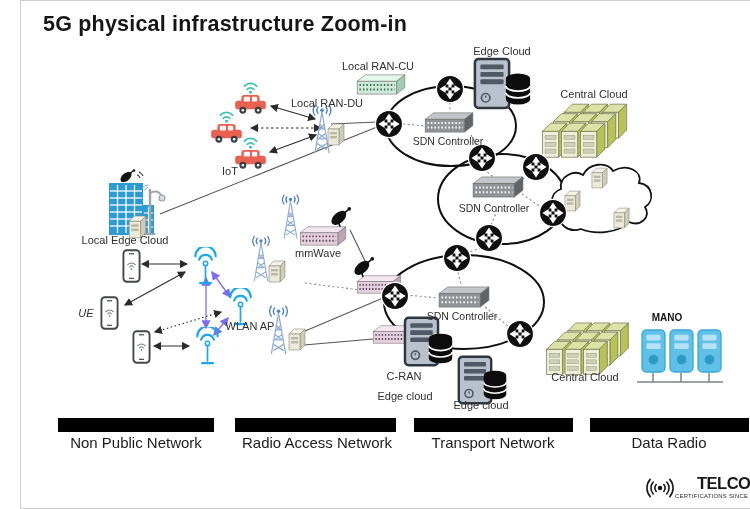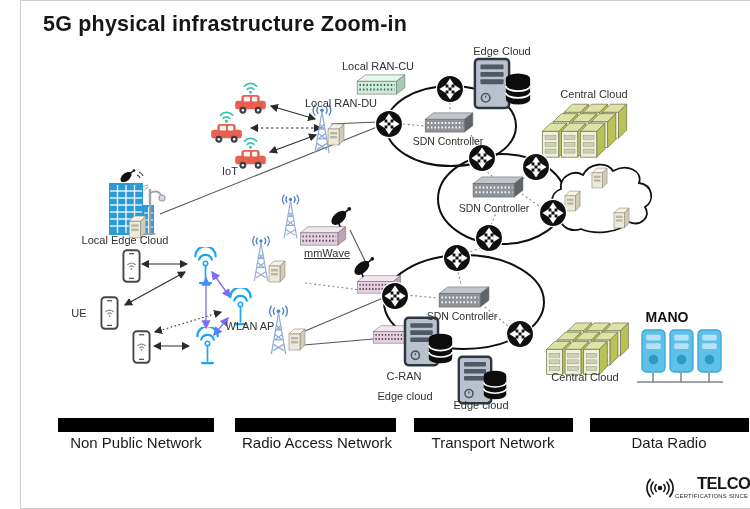--- a/index.html
+++ b/index.html
@@ -12,21 +12,21 @@
   #diagram-svg{position:absolute;left:0;top:0;}
   .page-title{
     position:absolute;left:22px;top:11px;font-size:21.5px;font-weight:bold;
     color:#161616;letter-spacing:.2px;white-space:nowrap;
   }
   .lbl{
     position:absolute;transform:translateX(-50%);font-size:11px;color:#303030;
     white-space:nowrap;line-height:13px;
   }
   .lbl.small{font-size:10.5px;}
-  .lbl.bold{font-weight:bold;font-size:14px;color:#111;}
+  .lbl.bold{font-weight:bold;font-size:10px;color:#111;}
   .section-bar{position:absolute;top:417px;height:14px;background:#000;}
   .section-label{
     position:absolute;top:433px;transform:translateX(-50%);font-size:15px;
     color:#1c1c1c;white-space:nowrap;
   }
   .logo-brand{
     position:absolute;left:676px;top:473px;font-size:16.5px;font-weight:bold;
     color:#17181a;letter-spacing:-.5px;white-space:nowrap;
   }
   .logo-tagline{
@@ -355,31 +355,31 @@
       <path d="M17.8,9.6 A5.4,5.4 0 0 1 17.8,16.4"></path>
       <path d="M20.8,7 A9.2,9.2 0 0 1 20.8,19"></path>
       <path d="M23.8,4.4 A13,13 0 0 1 23.8,21.6"></path>
     </g>
   </g>
 </svg>
 
 <div class="page-title">5G physical infrastructure Zoom-in</div>
 
 <div class="lbl" style="left:209px;top:164px;">IoT</div>
-<div class="lbl" style="left:311px;top:96px;padding-left:18px;">Local RAN-DU</div>
+<div class="lbl" style="left:297px;top:96px;padding-left:18px;">Local RAN-DU</div>
 <div class="lbl" style="left:357px;top:59px;">Local RAN-CU</div>
 <div class="lbl" style="left:481px;top:44px;">Edge Cloud</div>
 <div class="lbl" style="left:573px;top:87px;">Central Cloud</div>
 <div class="lbl small" style="left:427px;top:134px;">SDN Controller</div>
 <div class="lbl small" style="left:473px;top:201px;">SDN Controller</div>
 <div class="lbl small" style="left:441px;top:309px;">SDN Controller</div>
 <div class="lbl" style="left:104px;top:233px;text-align:center;">Local Edge Cloud</div>
-<div class="lbl" style="left:58px;top:306px;">UE</div>
+<div class="lbl" style="left:65px;top:306px;font-style:italic;">UE</div>
 <div class="lbl" style="left:229px;top:319px;">WLAN AP</div>
-<div class="lbl" style="left:306px;top:246px;text-decoration:underline;">mmWave</div>
+<div class="lbl" style="left:297px;top:246px;">mmWave</div>
 <div class="lbl" style="left:383px;top:369px;">C-RAN</div>
 <div class="lbl" style="left:384px;top:389px;">Edge cloud</div>
 <div class="lbl" style="left:460px;top:398px;">Edge cloud</div>
 <div class="lbl" style="left:564px;top:370px;">Central Cloud</div>
 <div class="lbl bold" style="left:646px;top:310px;">MANO</div>
 
 <div class="section-bar" style="left:37px;width:156px;"></div>
 <div class="section-bar" style="left:214px;width:161px;"></div>
 <div class="section-bar" style="left:393px;width:159px;"></div>
 <div class="section-bar" style="left:569px;width:159px;"></div>

